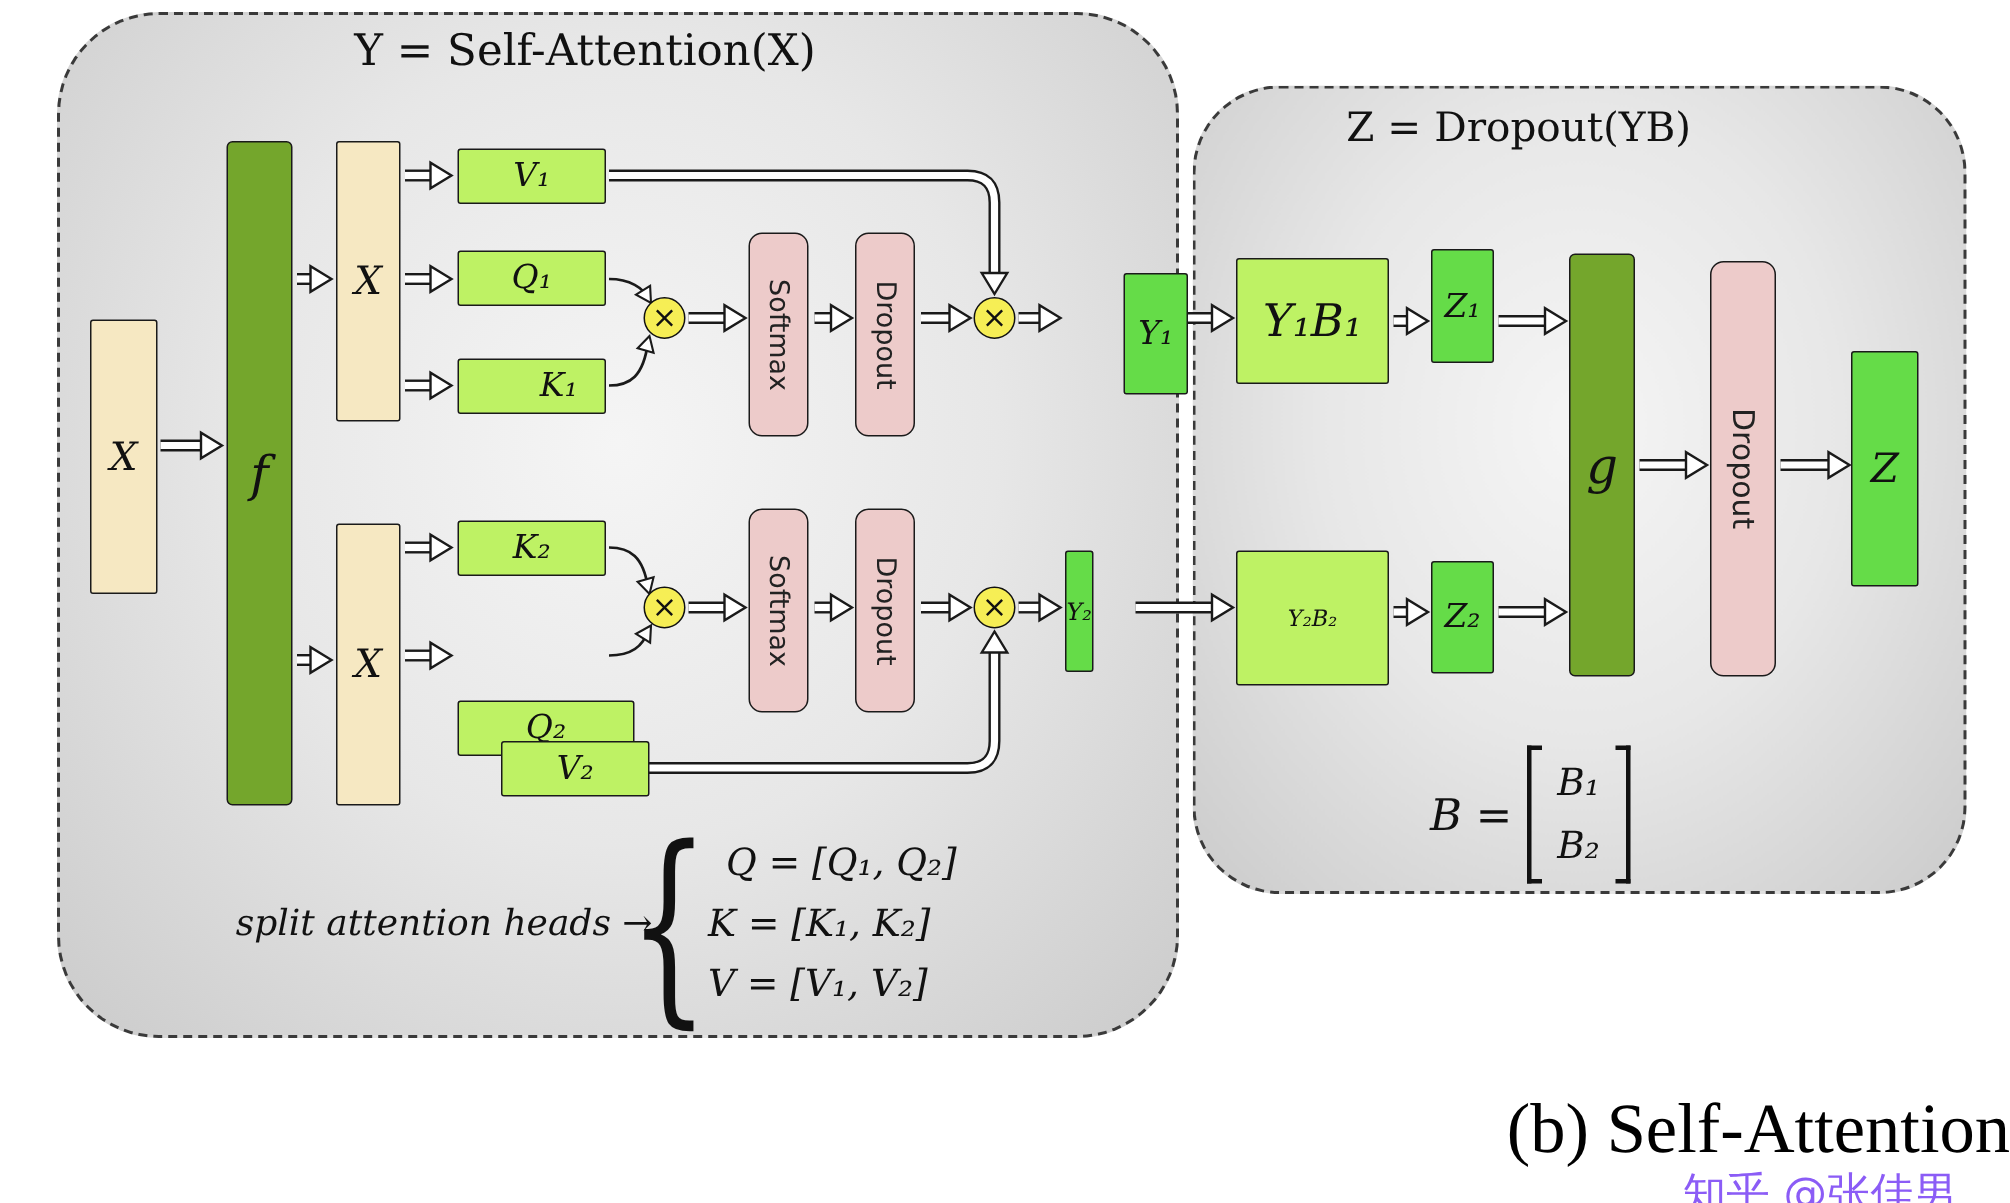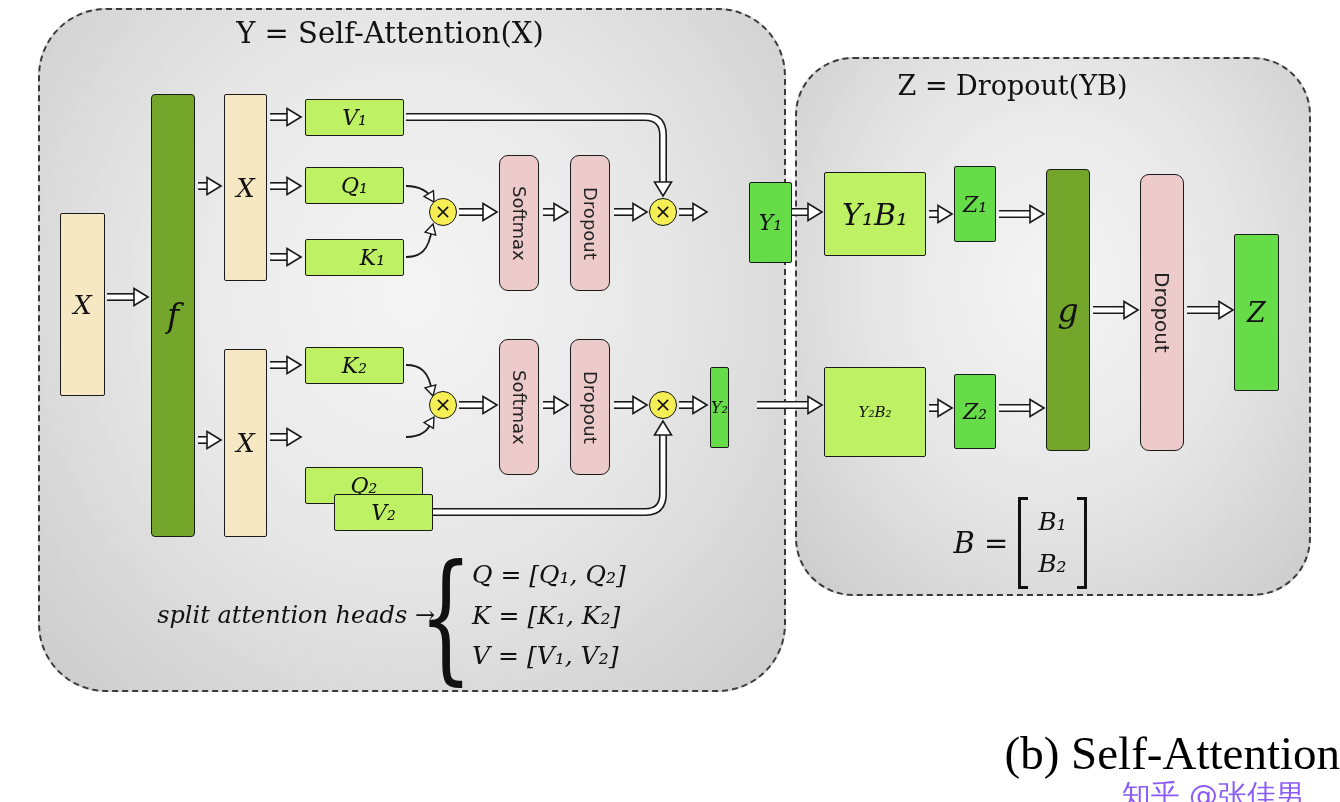--- a/index.html
+++ b/index.html
@@ -178,21 +178,21 @@
     <svg viewBox="0 0 28 28">
         <line x1="8.5" y1="8.5" x2="19.5" y2="19.5" stroke="#111" stroke-width="1.7"></line>
         <line x1="19.5" y1="8.5" x2="8.5" y2="19.5" stroke="#111" stroke-width="1.7"></line>
       </svg>
   </div>
 
   <div class="txt" style="left:80px;top:601px;width:355px;text-align:right;font-size:24px;font-style:italic;">split attention heads →</div>
   <div class="txt" style="left:428px;top:546px;width:36px;height:142px;display:flex;align-items:center;justify-content:center;">
     <span style="font-size:100px;line-height:1;transform:scale(0.85,1.4);display:block;">{</span>
   </div>
-  <div class="txt eqline" style="left:472px;top:560px;">Q = [Q₁, Q₂]</div>
+  <div class="txt eqline" style="left:484px;top:560px;">Q = [Q₁, Q₂]</div>
   <div class="txt eqline" style="left:472px;top:601px;">K = [K₁, K₂]</div>
   <div class="txt eqline" style="left:472px;top:641px;">V = [V₁, V₂]</div>
 
   <div class="box cyan" style="left:824px;top:172px;width:102px;height:84px;font-size:30px;">Y₁B₁</div>
   <div class="box green" style="left:954px;top:166px;width:42px;height:76px;font-size:22px;">Z₁</div>
   <div class="box cyan" style="left:824px;top:367px;width:102px;height:90px;font-size:15px;">Y₂B₂</div>
   <div class="box green" style="left:954px;top:374px;width:42px;height:75px;font-size:22px;">Z₂</div>
   <div class="box olive" style="left:1046px;top:169px;width:44px;height:282px;font-size:33px;">g</div>
   <div class="box pink vert" style="left:1140px;top:174px;width:44px;height:277px;font-size:20px;">Dropout</div>
   <div class="box green" style="left:1234px;top:234px;width:45px;height:157px;font-size:27px;">Z</div>

